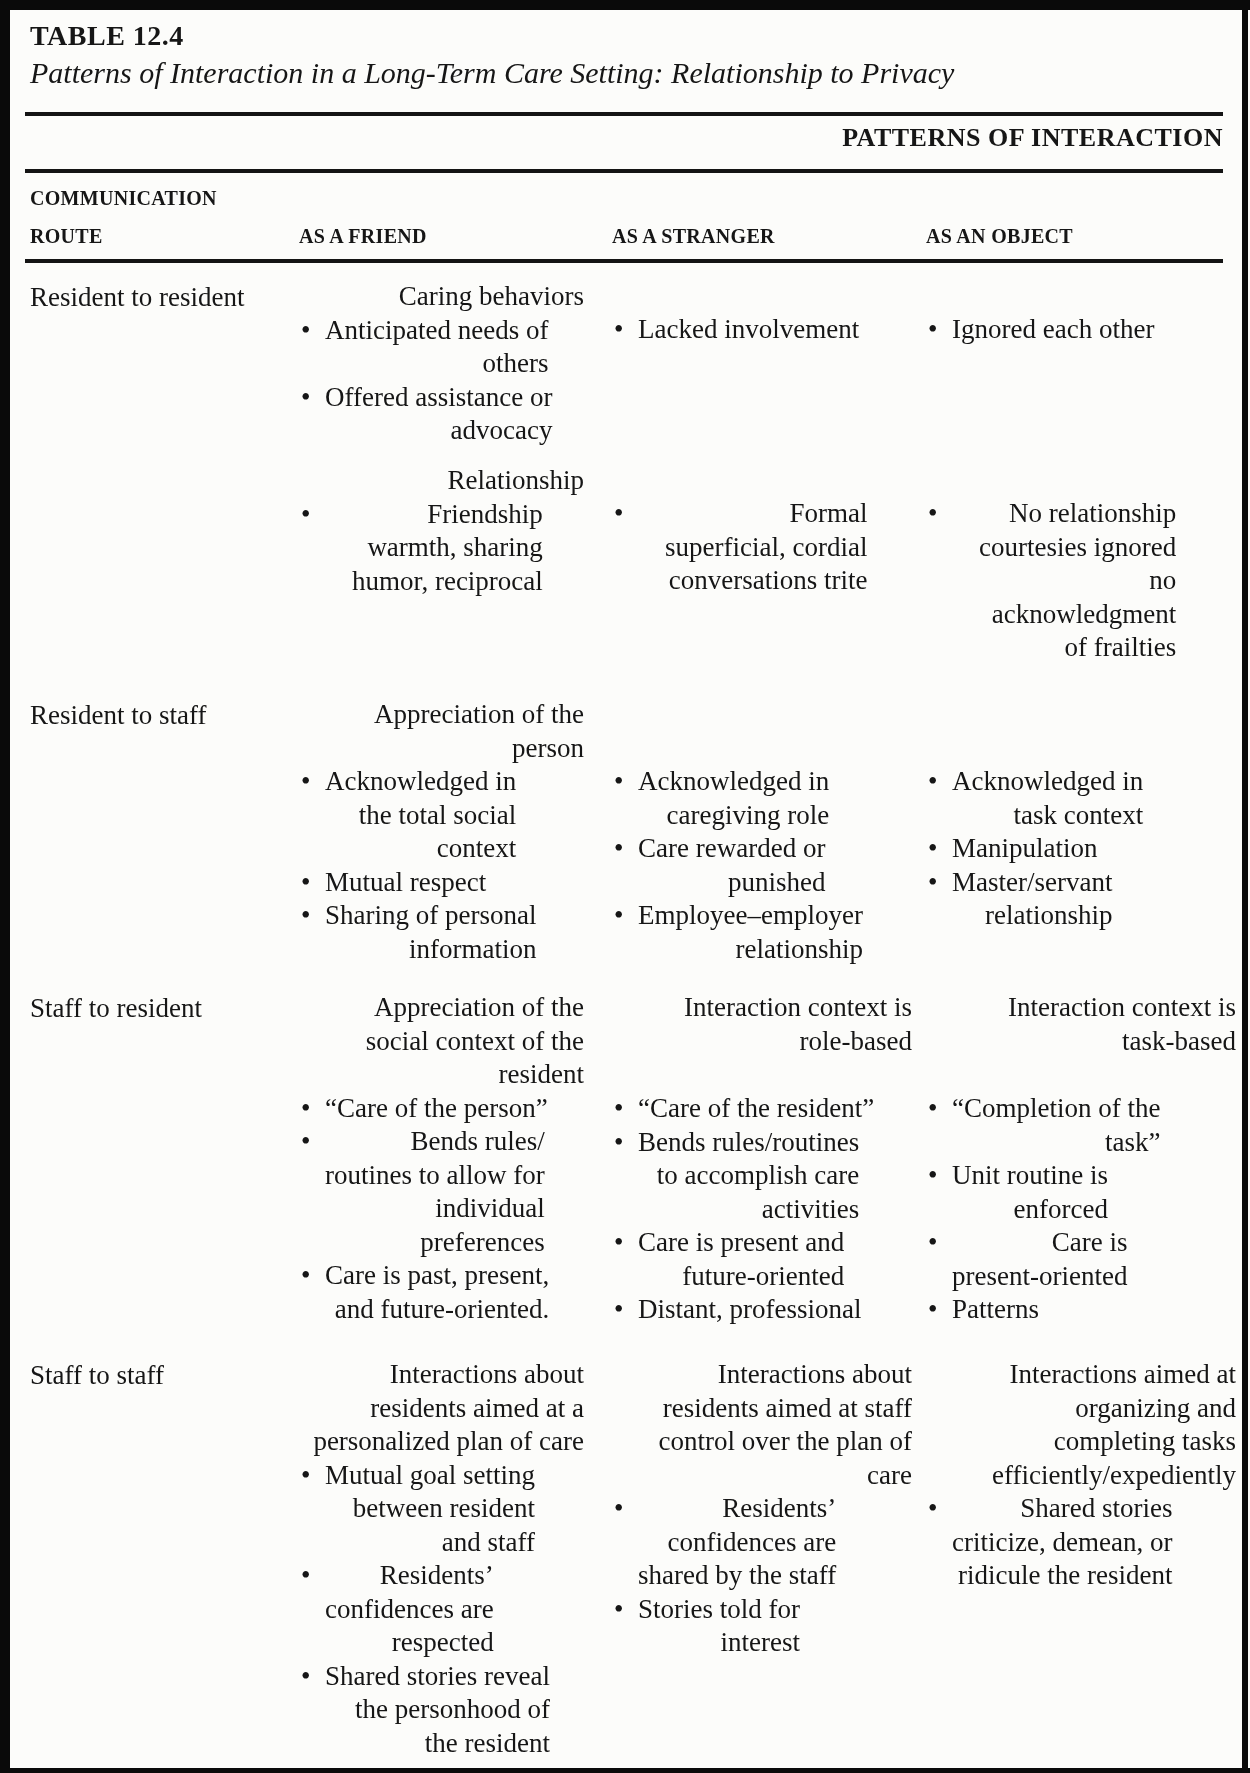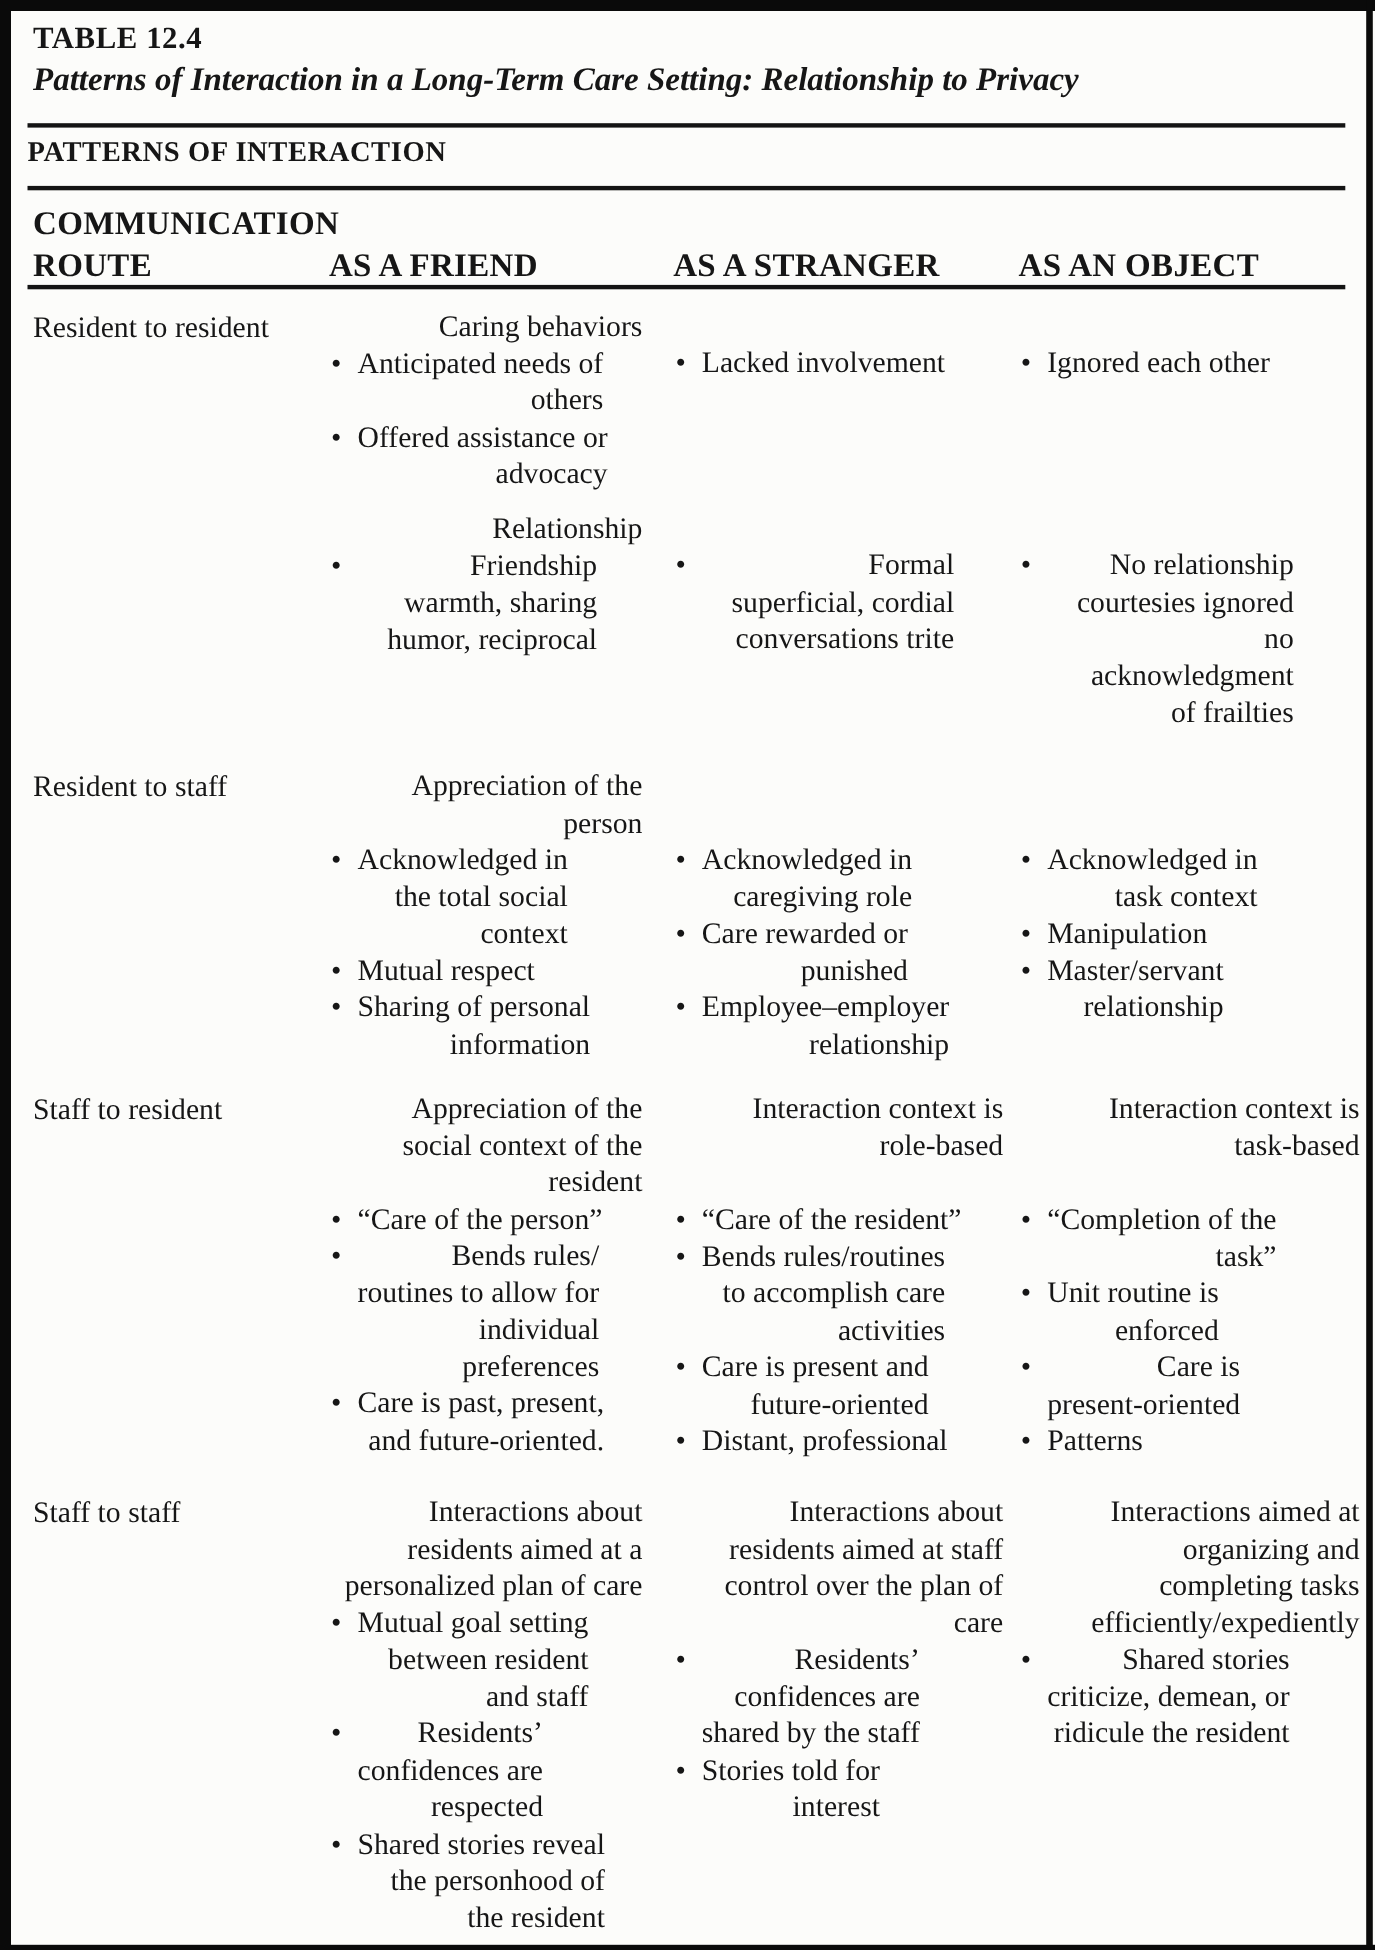--- a/index.html
+++ b/index.html
@@ -7,23 +7,23 @@
     position:relative;
     width:1250px;height:1773px;
     background:#fcfcfa;
     overflow:hidden;
     font-family:"Liberation Serif", serif;
     color:#161616;
   }
   .bar{position:absolute;background:#0a0a0a;}
   .rule{position:absolute;left:25px;width:1198px;height:4px;background:#141414;}
   .tnum{position:absolute;left:30px;top:20px;font-size:28px;font-weight:bold;letter-spacing:.5px;white-space:pre;}
-  .ttitle{position:absolute;left:30px;top:56px;font-size:30px;font-weight:bold;font-style:italic;white-space:pre;}
-  .spanner{position:absolute;left:25px;top:123px;width:1198px;text-align:left;font-size:26px;font-weight:bold;letter-spacing:.5px;}
-  .colhead{position:absolute;font-size:30px;font-weight:bold;letter-spacing:.3px;white-space:pre;font-family:Liberation Serif, serif;}
+  .ttitle{position:absolute;left:30px;top:56px;font-size:30px;font-weight:normal;font-style:italic;white-space:pre;}
+  .spanner{position:absolute;left:25px;top:123px;width:1198px;text-align:right;font-size:26px;font-weight:bold;letter-spacing:.5px;}
+  .colhead{position:absolute;font-size:20px;font-weight:bold;letter-spacing:.3px;white-space:pre;font-family:Liberation Serif, serif;}
   .cell{position:absolute;font-size:27px;line-height:33.5px;}
   .cl{white-space:pre-wrap;text-align:right;}
   .routecell{position:absolute;font-size:27px;line-height:33.5px;white-space:pre;}
   .bullet{position:relative;padding-left:26px;}
   .bullet::before{content:"\2022";position:absolute;left:2px;top:0;}
   .bt{white-space:pre-wrap;display:inline-block;vertical-align:top;text-align:right;}
 </style>
 </head>
 <body>
 

